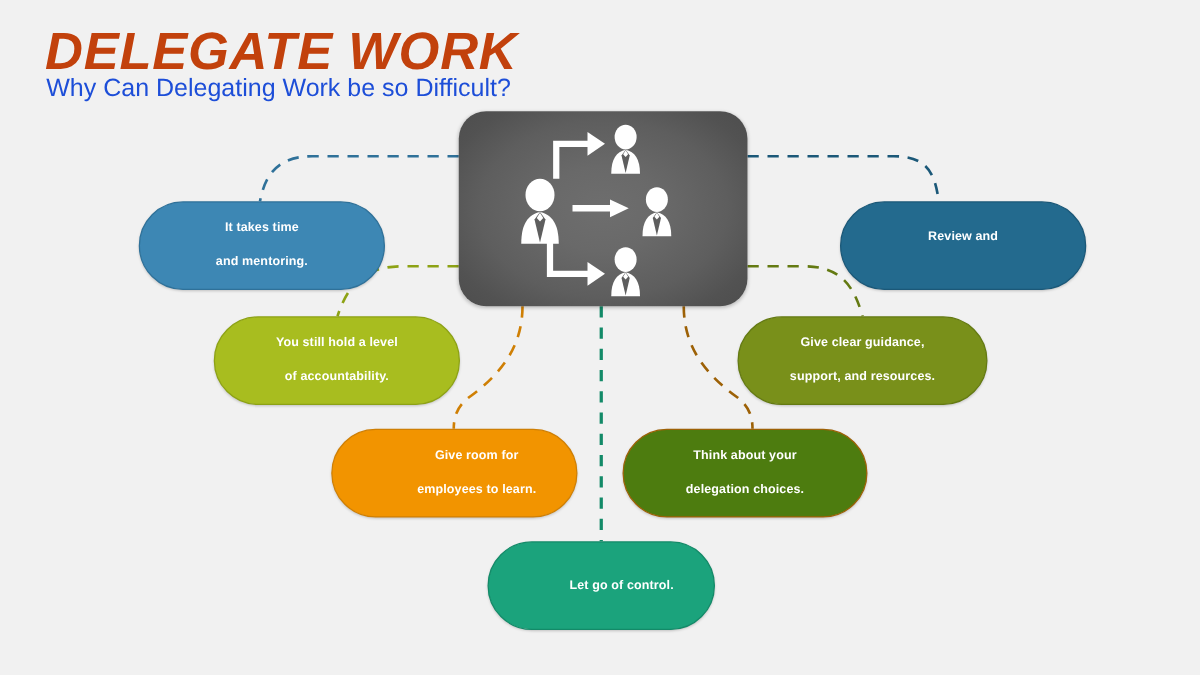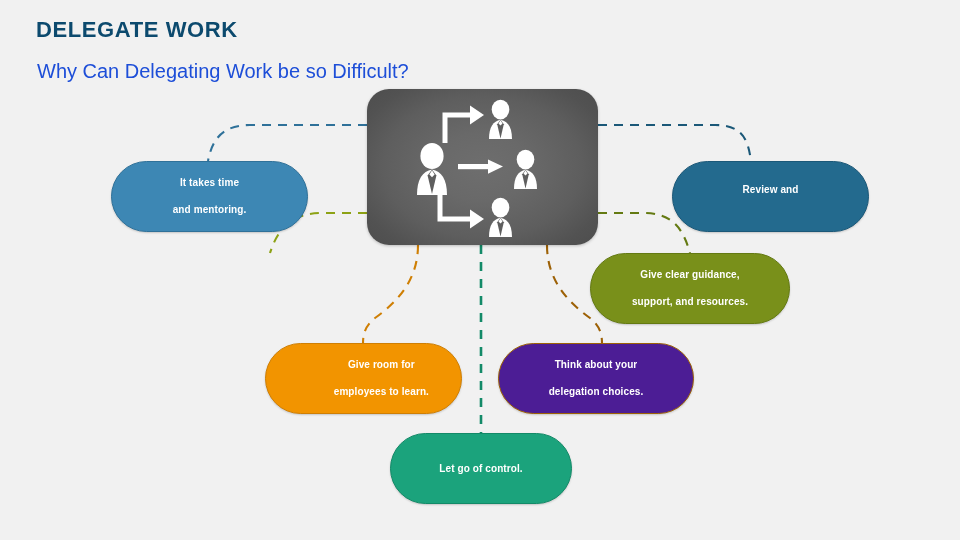--- a/index.html
+++ b/index.html
@@ -18,26 +18,27 @@
     width: 960px;
     height: 540px;
     background: #f1f1f1;
   }
 
   
   #title {
     position: absolute;
     left: 36px;
     top: 18px;
-    font-size: 22px;
+    font-size: 42px;
     font-weight: bold;
     letter-spacing: 0.6px;
-    color: #0c4a6e;
+    color: #c2410c;
     line-height: 1.1;
     white-space: nowrap;
+    font-style: italic;
   }
   #subtitle {
     position: absolute;
     left: 37px;
     top: 60px;
     font-size: 20px;
     font-weight: normal;
     color: #1d4ed8;
     line-height: 1.15;
     white-space: nowrap;
@@ -97,23 +98,23 @@
                       background: #3d87b4; border: 1.4px solid #2f7199; }
   #pill-review      { left: 672px; top: 161px; width: 197px; height: 71px;
                       background: #236a8e; border: 1.4px solid #1b5878; }
   #pill-account     { left: 171px; top: 253px; width: 197px; height: 71px;
                       background: #a8bd1f; border: 1.4px solid #8da215; }
   #pill-guidance    { left: 590px; top: 253px; width: 200px; height: 71px;
                       background: #79901a; border: 1.4px solid #647a12; }
   #pill-room        { left: 265px; top: 343px; width: 197px; height: 71px;
                       background: #f29400; border: 1.4px solid #cf7f04; justify-content: flex-end; }
   #pill-choices     { left: 498px; top: 343px; width: 196px; height: 71px;
-                      background: #4c1d95; border: 1.4px solid #9d6106; align-items: center; }
+                      background: #4d7c0f; border: 1.4px solid #9d6106; align-items: center; }
   #pill-control     { left: 390px; top: 433px; width: 182px; height: 71px;
-                      background: #1ba37c; border: 1.4px solid #138a68; }
+                      background: #1ba37c; border: 1.4px solid #138a68; justify-content: flex-end; }
 </style>
 </head>
 <body>
 
 <div id="slide">
 
   <div id="title">DELEGATE WORK</div>
   <div id="subtitle">Why Can Delegating Work be so Difficult?</div>
 
   <svg id="connectors" viewBox="0 0 960 540" width="960" height="540">
@@ -189,20 +190,26 @@
       <span>and mentoring.</span>
     </span>
   </div>
 
   <div class="pill" id="pill-review">
     <span>
       <span>Review and</span><br>
     </span>
   </div>
 
+  <div class="pill" id="pill-account">
+    <span>
+      <span>You still hold a level</span><br>
+      <span>of accountability.</span>
+    </span>
+  </div>
 
   <div class="pill" id="pill-guidance">
     <span>
       <span>Give clear guidance,</span><br>
       <span>support, and resources.</span>
     </span>
   </div>
 
   <div class="pill" id="pill-room">
     <span>

